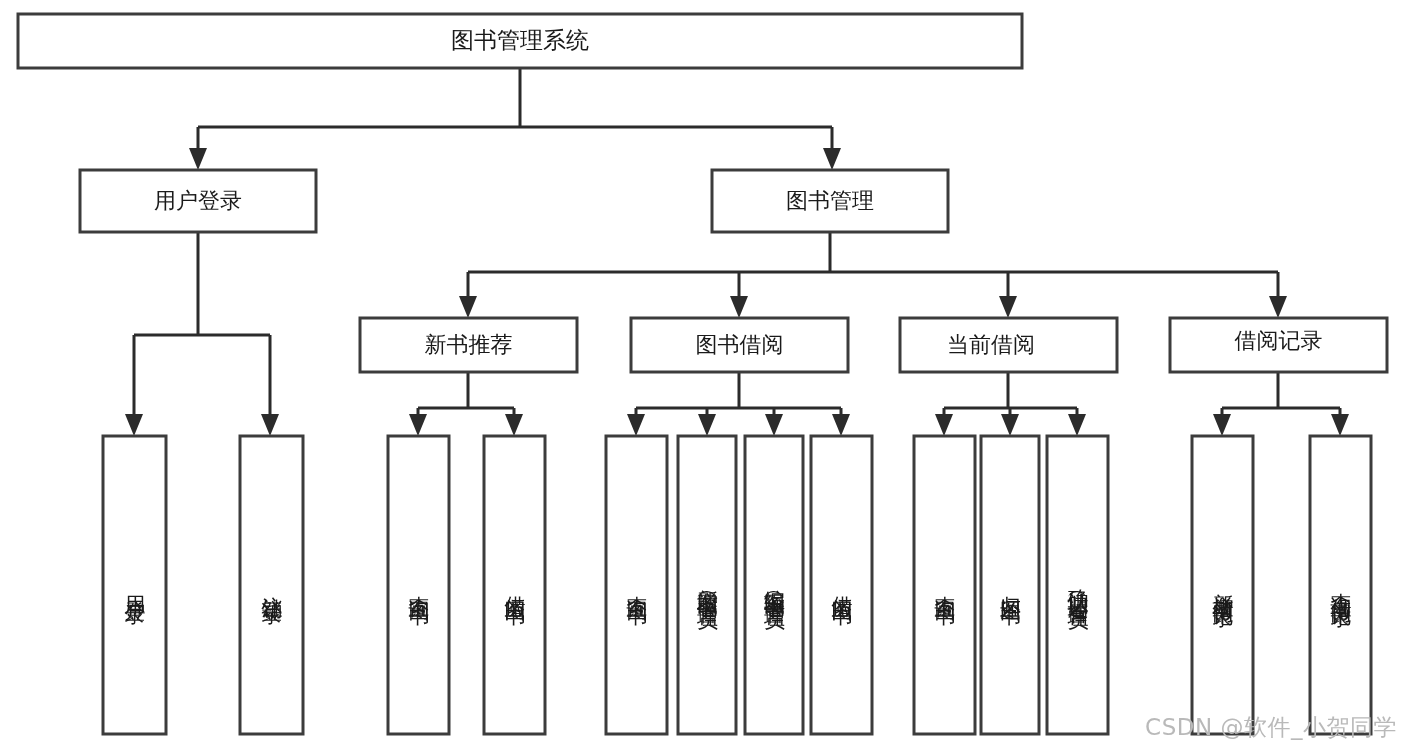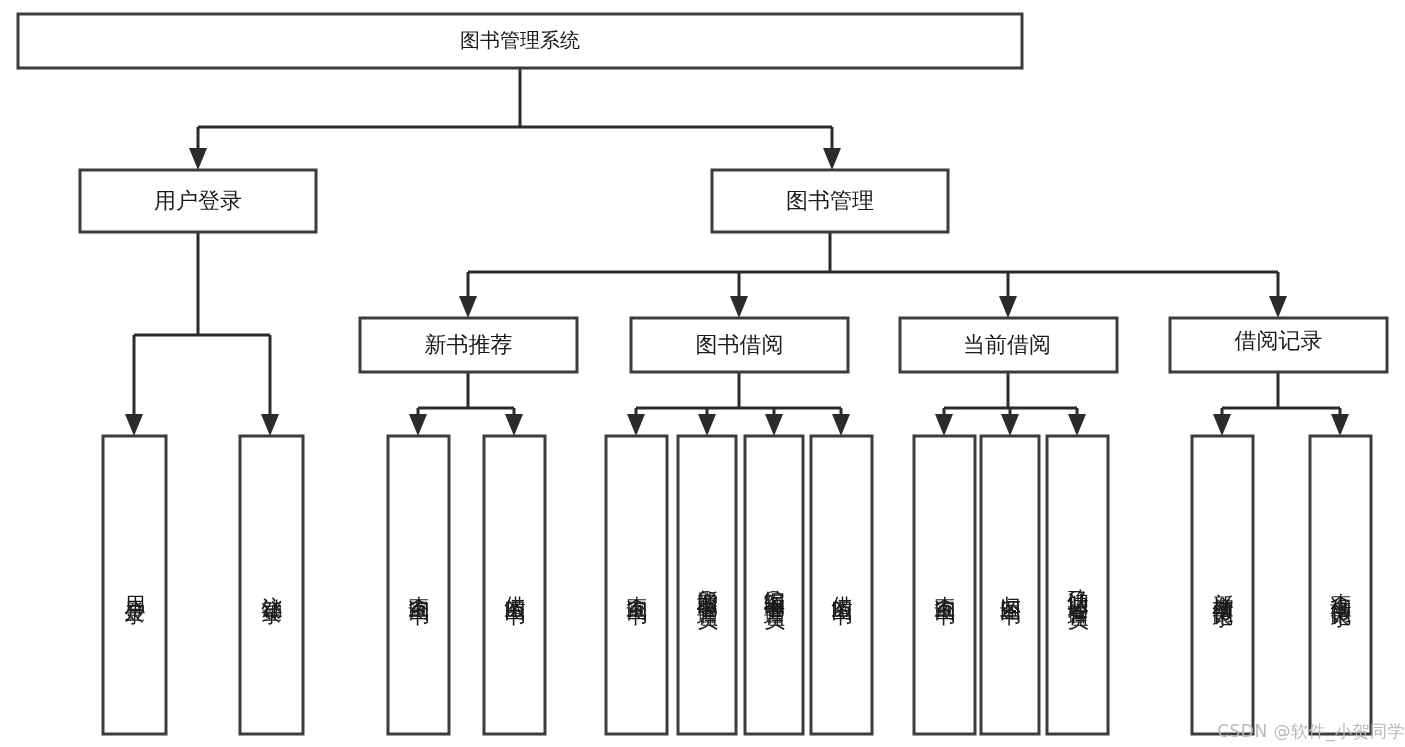--- a/index.html
+++ b/index.html
@@ -15,36 +15,36 @@
   .arrow-head{fill:#2b2b2b;stroke:none;}
   .node-label{
     position:absolute;
     display:flex;align-items:center;justify-content:center;
     font-size:22px;line-height:1.18;
     color:#1a1a1a;
     text-align:center;
     pointer-events:none;
     white-space:nowrap;
   }
-  .node-label.root{font-size:20px;}
+  .node-label.root{font-size:23px;}
   .leaf-label{
     position:absolute;
     display:flex;align-items:center;justify-content:center;
     writing-mode:vertical-rl;
     text-orientation:upright;
     font-size:21px;
     letter-spacing:3px;
     line-height:1;
     color:#1a1a1a;
     pointer-events:none;
   }
   .watermark{
     position:absolute;
-    right:0;bottom:4px;
-    font-size:17px;
+    right:8px;bottom:4px;
+    font-size:23px;
     color:#b9b9b9;
     letter-spacing:0.5px;
     white-space:nowrap;
   }
 </style>
 </head>
 <body>
 
 <div id="diagram-root">
 
@@ -122,21 +122,21 @@
     <rect class="node-box" x="1310" y="436" width="61" height="298"></rect>
   </svg>
 
   <div class="node-label root" style="left:18px;top:14px;width:1004px;height:54px;">图书管理系统</div>
 
   <div class="node-label" style="left:80px;top:170px;width:236px;height:62px;">用户登录</div>
   <div class="node-label" style="left:712px;top:170px;width:236px;height:62px;text-align:right;">图书管理</div>
 
   <div class="node-label" style="left:360px;top:318px;width:217px;height:54px;">新书推荐</div>
   <div class="node-label" style="left:631px;top:318px;width:217px;height:54px;">图书借阅</div>
-  <div class="node-label" style="left:900px;top:318px;width:182px;height:54px;padding-left:16px;">当前借阅</div>
+  <div class="node-label" style="left:900px;top:318px;width:182px;height:54px;">当前借阅</div>
   <div class="node-label" style="left:1170px;top:318px;width:217px;height:46px;">借阅记录</div>
 
   <div class="leaf-label" style="left:103px;top:436px;width:63px;height:298px;">用户登录</div>
   <div class="leaf-label" style="left:240px;top:436px;width:63px;height:298px;">注销登录</div>
   <div class="leaf-label" style="left:388px;top:436px;width:61px;height:298px;">查询图书</div>
   <div class="leaf-label" style="left:484px;top:436px;width:61px;height:298px;">借阅图书</div>
   <div class="leaf-label" style="left:606px;top:436px;width:61px;height:298px;">查询图书</div>
   <div class="leaf-label" style="left:678px;top:436px;width:58px;height:298px;">新增图书（管理员）</div>
   <div class="leaf-label" style="left:745px;top:436px;width:58px;height:298px;">编辑图书（管理员）</div>
   <div class="leaf-label" style="left:811px;top:436px;width:61px;height:298px;">借阅图书</div>

